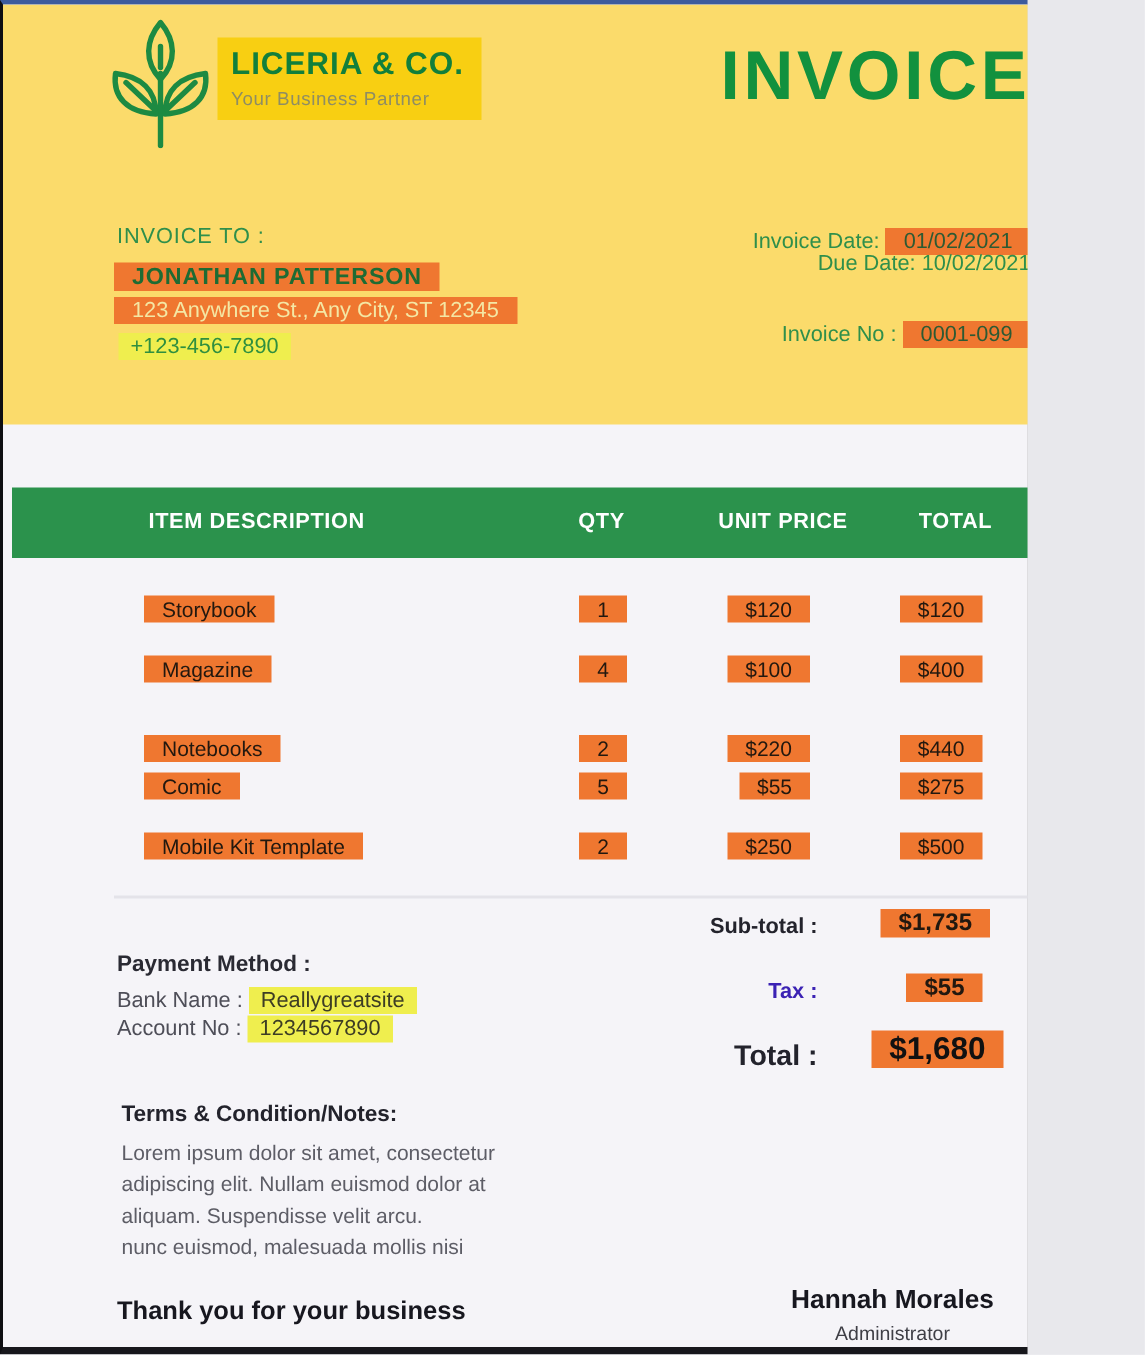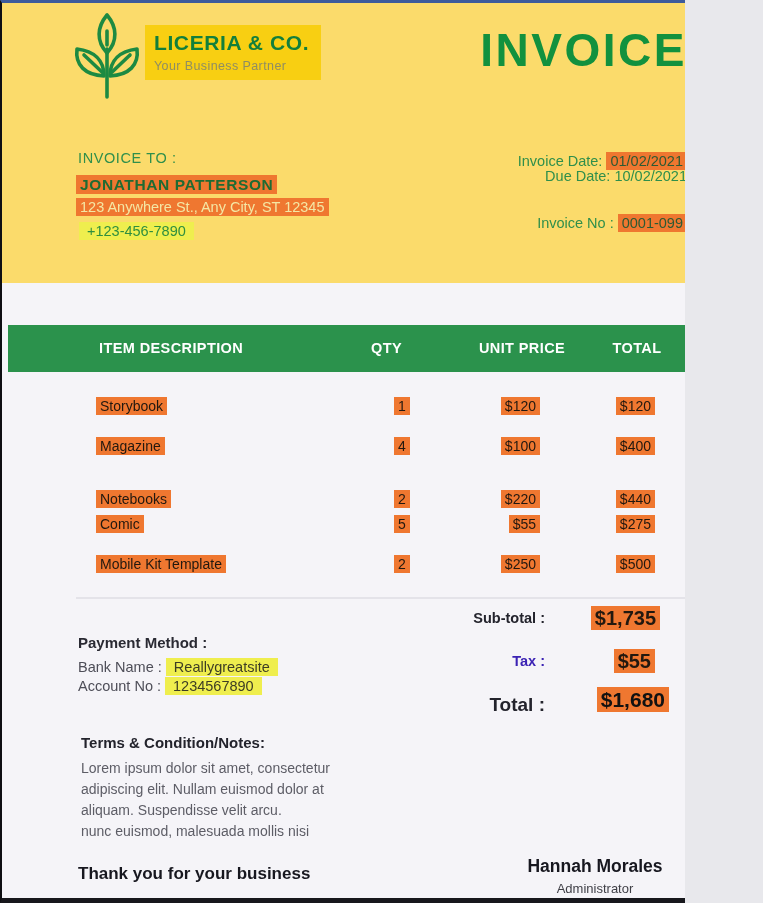--- a/index.html
+++ b/index.html
@@ -30,45 +30,45 @@
 
   .billto-label { position:absolute; left:76px; top:147px; font-size:14.5px; color:#2f8f4b; letter-spacing:0.6px; }
   .billto-name { position:absolute; left:74px; top:173px; font-size:15.5px; font-weight:bold; color:#1e6b33; letter-spacing:0.6px;text-align:right; }
   .billto-address { position:absolute; left:74px; top:196px; font-size:14.5px; color:#f4e7a4;border-radius:7px; }
   .billto-phone { position:absolute; left:77px; top:220px; font-size:14.5px; color:#2f8f3f; }
 
   .meta-line { position:absolute; right:72px; font-size:14.5px; color:#2f8f4b; white-space:nowrap; }
   .meta-1 { top:150px; } .meta-2 { top:165px; } .meta-3 { top:212px; }
 
   
-  .hl-o { background:#ef7730; padding:1px 4px; }
+  .hl-o { background:#ef7730; padding:1px 12px; }
   .hl-y { background:#efee4e; padding:1px 8px; }
   .dkgreen { color:#2d5a33; }
   .dk { color:#22180f; }
 
   
   .table-bar { position:absolute; top:322px; left:6px; right:5px; height:47px; background:#2b924c; }
   .th { position:absolute; top:0; height:47px; line-height:47px; color:#ffffff; font-weight:bold; font-size:14.5px; letter-spacing:0.4px; }
   .th-item { left:91px; }
-  .th-qty { left:363px; width:60px; text-align:left; }
+  .th-qty { left:363px; width:60px; text-align:center; }
   .th-unit { left:464px; width:100px; text-align:center; }
   .th-total { left:589px; width:80px; text-align:center; }
 
   .row { position:absolute; left:0; width:757px; height:20px; font-size:14px; }
   .r0 { top:395px; } .r1 { top:435px; } .r2 { top:488px; } .r3 { top:513px; } .r4 { top:553px; }
   .c-item { position:absolute; left:94px; }
   .c-qty { position:absolute; left:370px; width:60px; text-align:center; }
   .c-unit { position:absolute; right:219px; }
   .c-total { position:absolute; right:104px; }
 
   .divider { position:absolute; top:594px; left:74px; width:652px; height:2px; background:#e4e3e9; }
 
   
   .sum-label { position:absolute; right:214px; font-size:14.5px; font-weight:bold; color:#23232c; white-space:nowrap; }
-  .sum-value { position:absolute; font-size:20px; font-weight:bold; }
+  .sum-value { position:absolute; font-size:16px; font-weight:bold; }
   .sub-l { top:607px; } .sub-v { top:604px; right:99px; }
   .tax-l { top:650px; color:#3b22b4; } .tax-v { top:647px; right:104px; }
   .tot-l { top:691px; font-size:19px; } .tot-v { top:685px; right:90px; font-size:21px; }
 
   
   .pay-title { position:absolute; left:76px; top:631px; font-size:15px; font-weight:bold; color:#2a2a33; }
   .pay-line { position:absolute; left:76px; font-size:14.5px; color:#4e4e58; }
   .pay-bank { top:656px; } .pay-acct { top:675px; }
   .pay-val { color:#3d3d24; }
 

